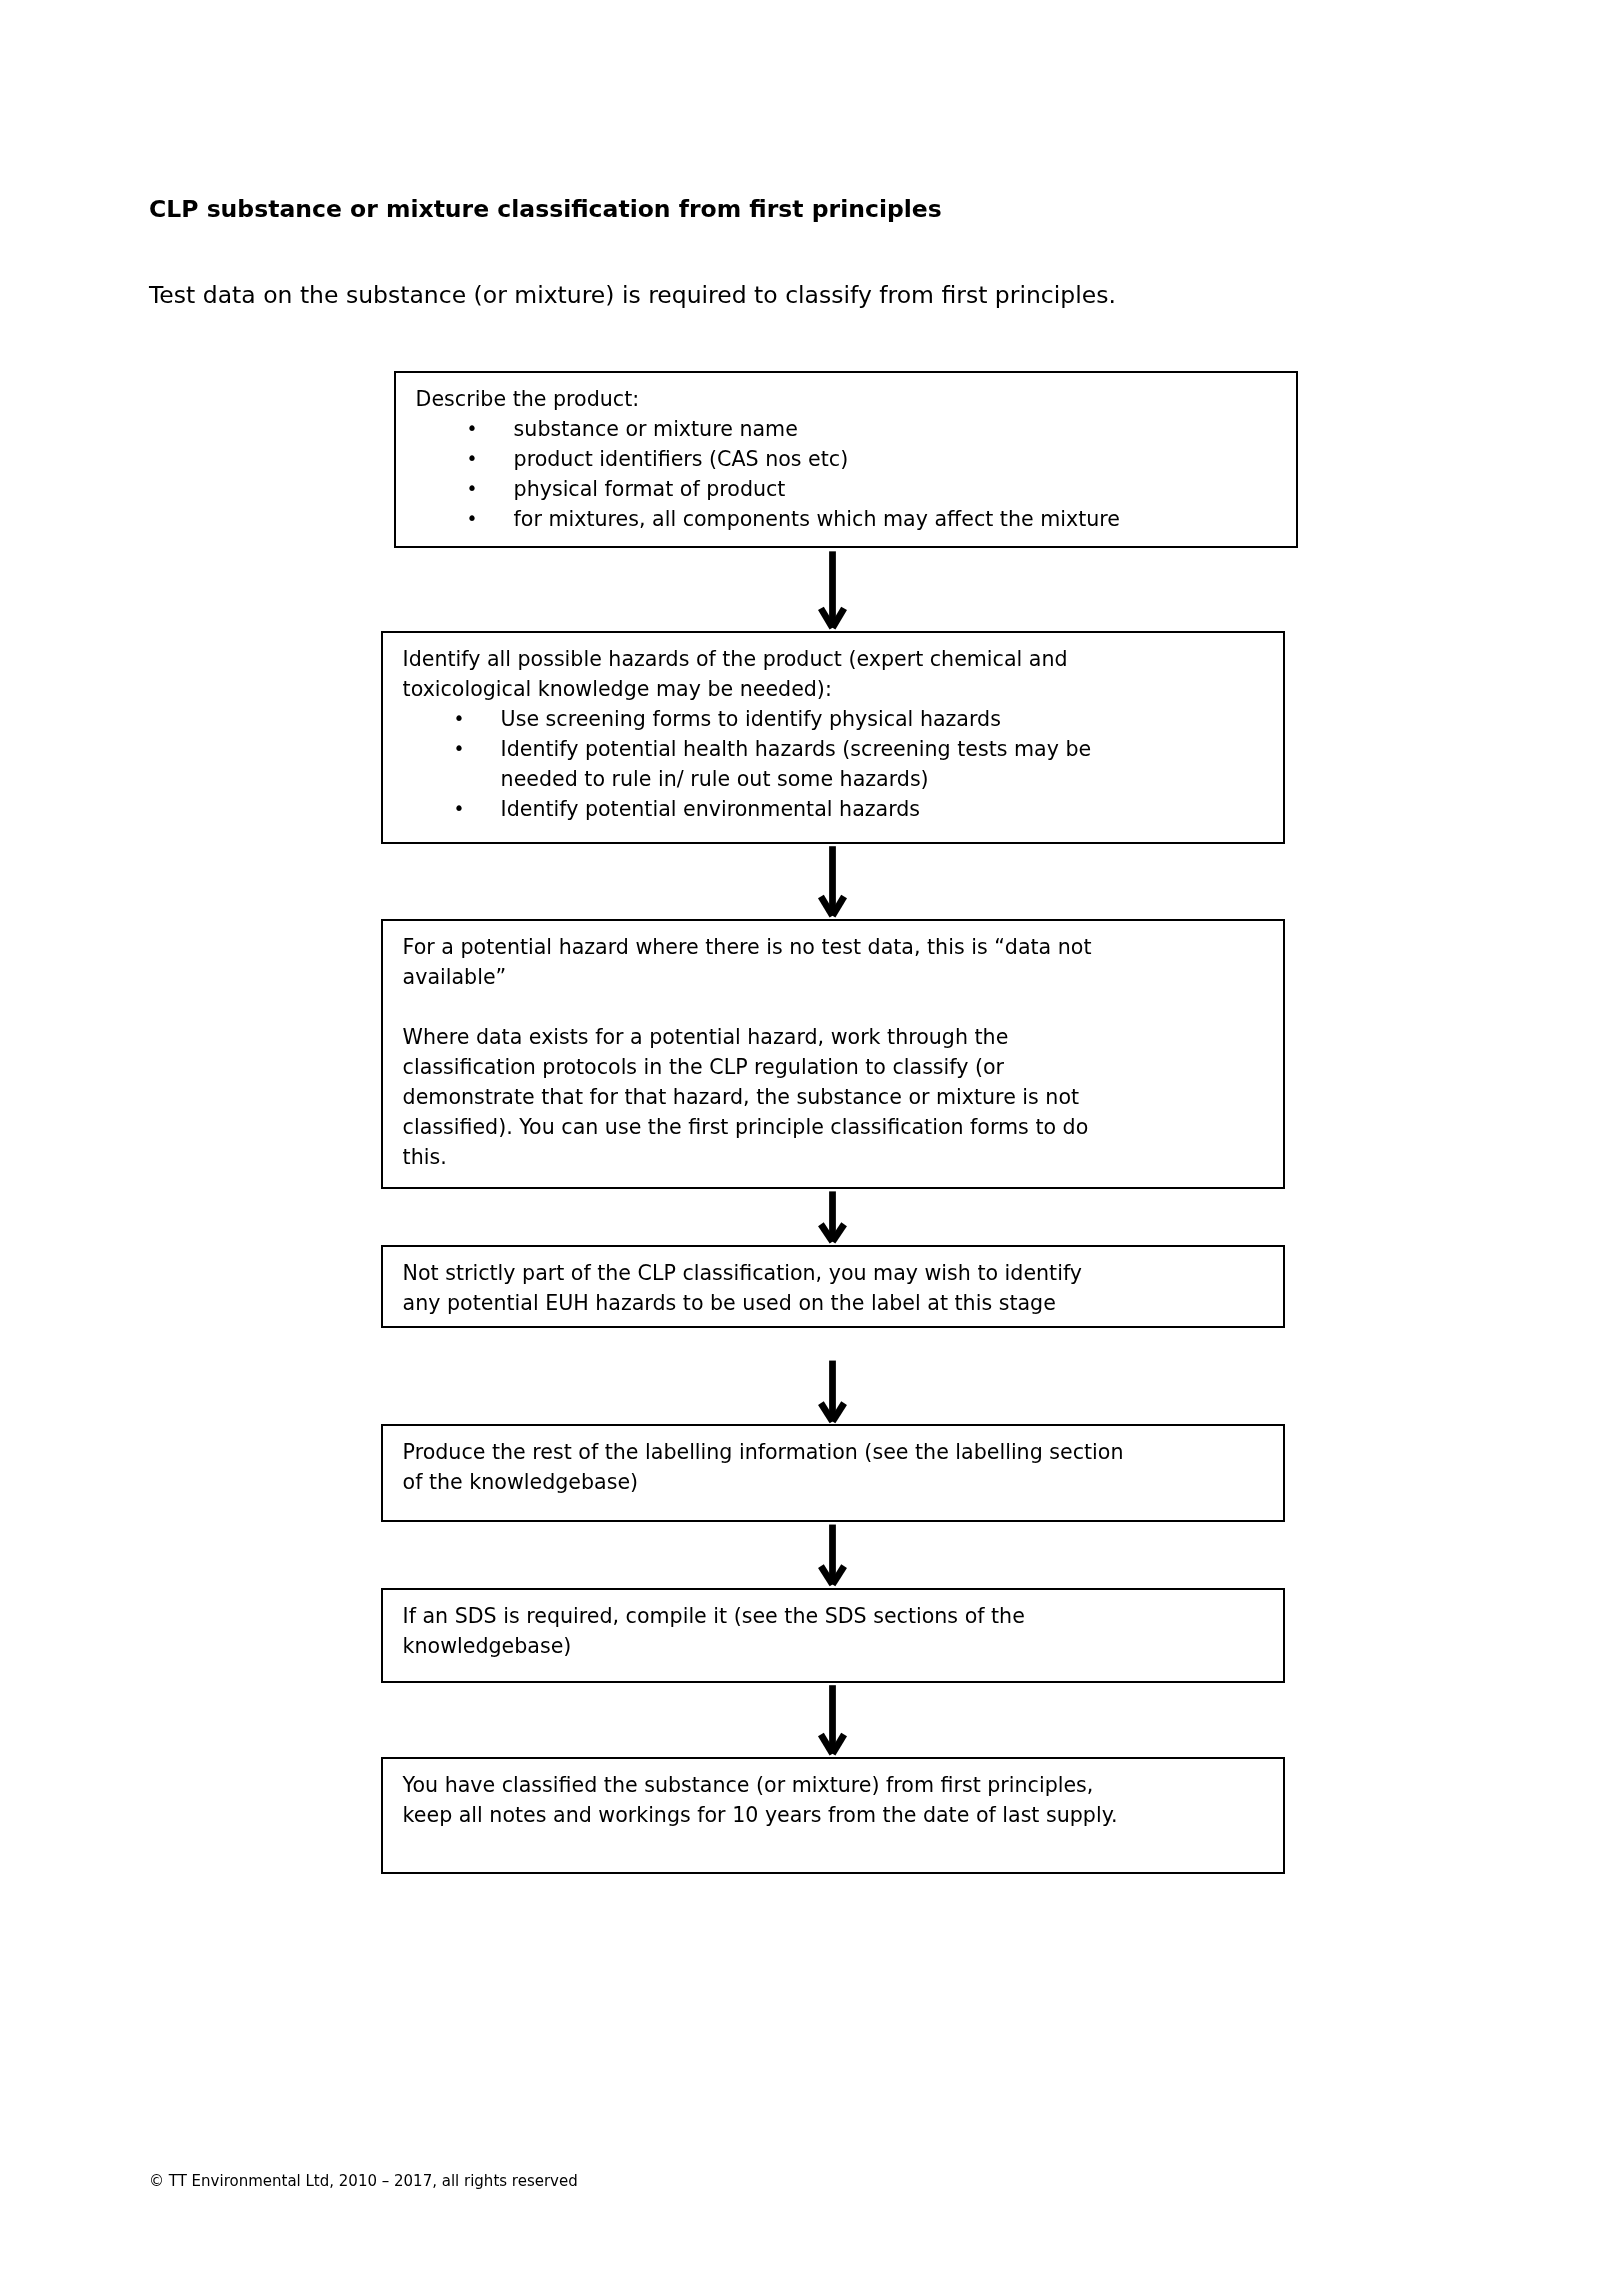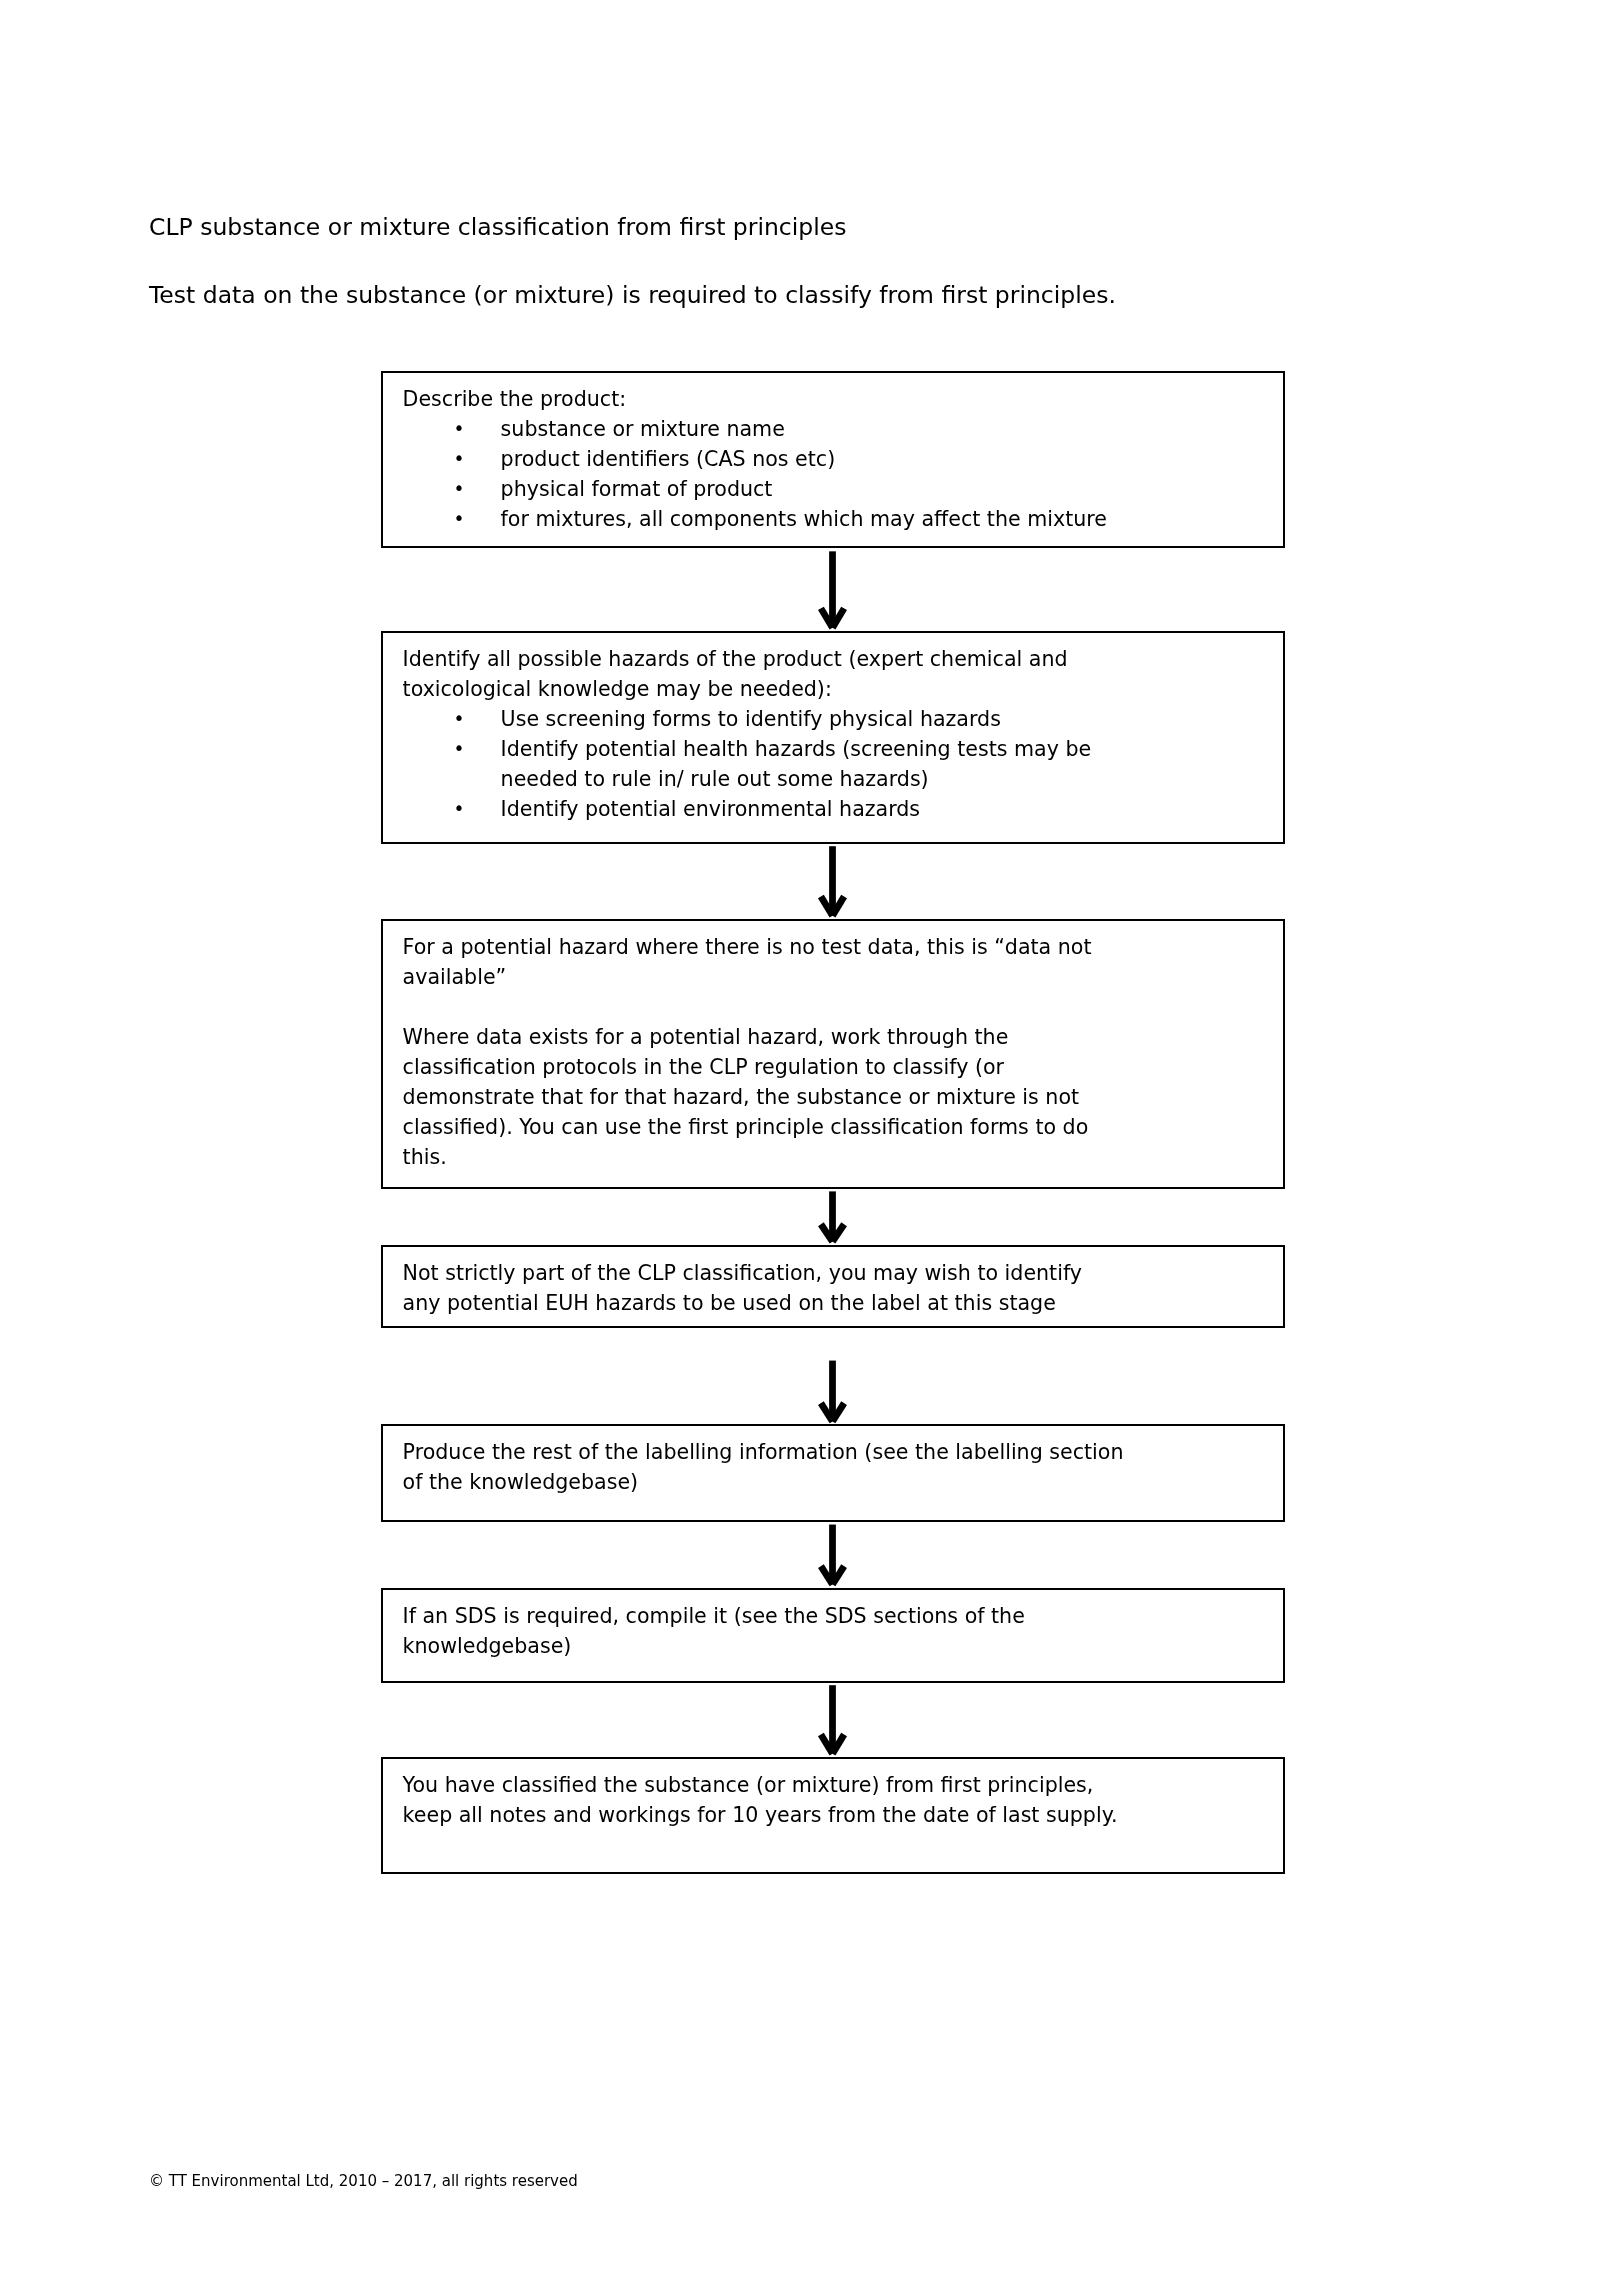--- a/index.html
+++ b/index.html
@@ -12,23 +12,23 @@
     width: 1621px;
     height: 2293px;
     background: #ffffff;
     font-family: "DejaVu Sans", "Liberation Sans", sans-serif;
     color: #000000;
     overflow: hidden;
   }
   .doc-title {
     position: absolute;
     left: 149px;
-    top: 212px;
+    top: 194px;
     font-size: 23.5px;
-    font-weight: normal;
+    font-weight: bold;
     line-height: 31px;
     white-space: nowrap;
   }
   .doc-subtitle {
     position: absolute;
     left: 149px;
     top: 280px;
     font-size: 23.5px;
     line-height: 31px;
     white-space: nowrap;
@@ -80,21 +80,21 @@
 </style>
 </head>
 <body>
 
 <div class="page">
 
   <div class="doc-title">CLP substance or mixture classification from first principles</div>
 
   <div class="doc-subtitle">Test data on the substance (or mixture) is required to classify from first principles.</div>
 
-  <div class="flow-box" style="top:371px; height:177px;">
+  <div class="flow-box" style="top:371px; height:177px;margin-left:13px;">
     <div class="box-text">Describe the product:</div>
     <div class="bullet-row">
       <span class="bullet-marker">•</span>
       <span class="box-text bullet-text">substance or mixture name</span>
     </div>
     <div class="bullet-row">
       <span class="bullet-marker">•</span>
       <span class="box-text bullet-text">product identifiers (CAS nos etc)</span>
     </div>
     <div class="bullet-row">

